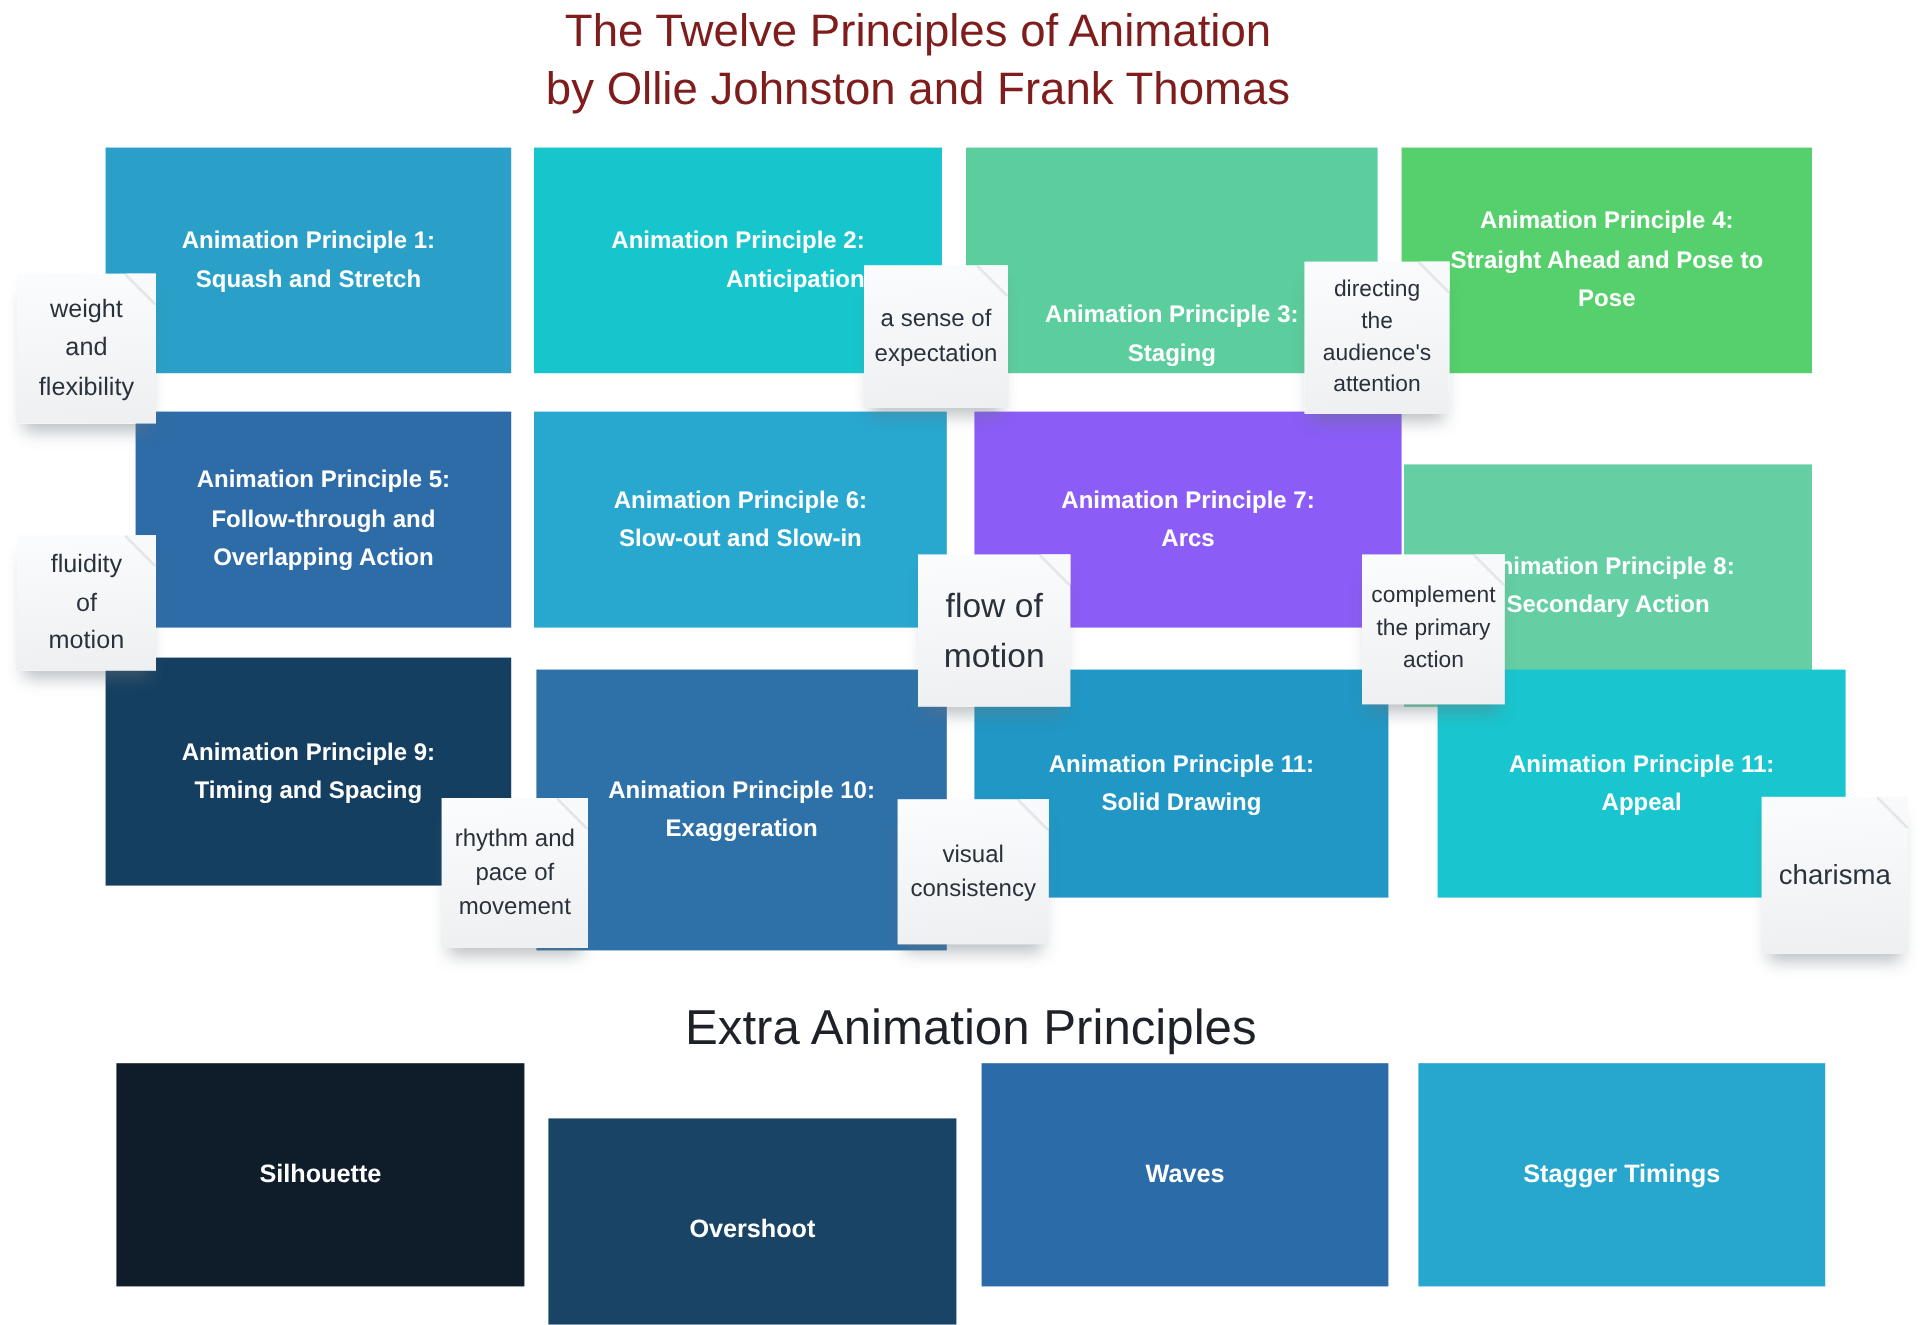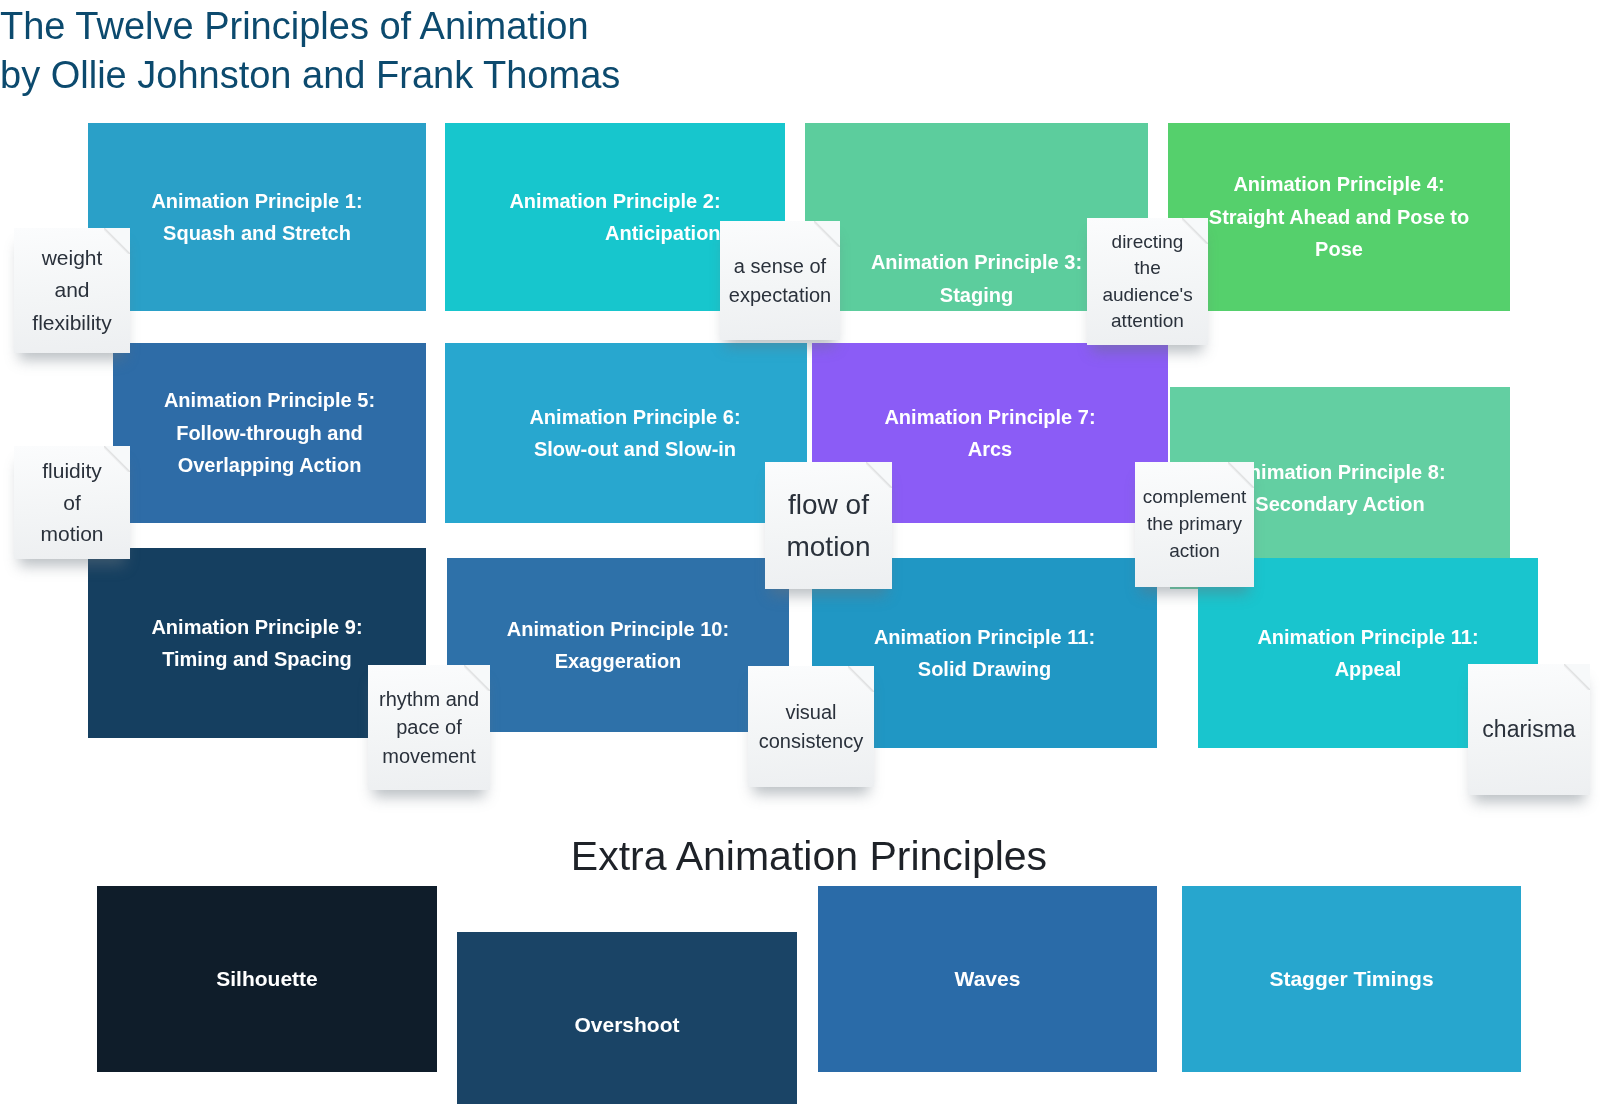--- a/index.html
+++ b/index.html
@@ -2,44 +2,44 @@
 <html><head>
 <meta charset="utf-8">
 <style>
   html,body{margin:0;padding:0;background:#ffffff;}
   #board{
     position:relative;width:1600px;height:1104px;background:#ffffff;overflow:hidden;
     font-family:"Liberation Sans",sans-serif;
   }
   
   .main-title{
-    position:absolute;left:0;top:2px;width:1530px;
-    color:#0c4a6e;font-size:38px;line-height:49px;font-weight:500;
+    position:absolute;left:0;top:2px;width:1530px;text-align:center;
+    color:#7f1d1d;font-size:38px;line-height:49px;font-weight:500;
     white-space:pre-line;
   }
   .extra-title{
     position:absolute;left:0;top:833px;width:1618px;text-align:center;
     color:#1e2228;font-size:41px;font-weight:500;
   }
   
   .card{
     position:absolute;display:flex;align-items:center;justify-content:center;
     text-align:center;color:#ffffff;font-weight:bold;font-size:20px;line-height:1.62;
   }
   .card span{white-space:pre-line;padding:0 12px;display:block;}
   .c1 {left:88px;  top:123px; width:338px; height:188px; background:#2AA0C8;}
   .c2 {left:445px; top:123px; width:340px; height:188px; background:#17C6CD;text-align:right;}
   .c3 {left:805px; top:123px; width:343px; height:188px; background:#5CCD9D;align-items:flex-end;}
   .c4 {left:1168px;top:123px; width:342px; height:188px; background:#55D06C;}
   .c5 {left:113px; top:343px; width:313px; height:180px; background:#2E6CA7;}
-  .c6 {left:445px; top:343px; width:344px; height:180px; background:#28A7CF;padding-left:18px;}
+  .c6 {left:445px; top:343px; width:344px; height:180px; background:#28A7CF;}
   .c7 {left:812px; top:343px; width:356px; height:180px; background:#8b5cf6;}
   .c8 {left:1170px;top:343px; width:340px; height:202px; background:#63CFA2;margin-top:44px;}
   .c9 {left:88px;  top:548px; width:338px; height:190px; background:#153F60;}
-  .c10{left:447px; top:558px; width:342px; height:174px; background:#2E71A9;}
+  .c10{left:447px; top:558px; width:342px; height:234px; background:#2E71A9;}
   .c11{left:812px; top:558px; width:345px; height:190px; background:#2097C4;}
   .c12{left:1198px;top:558px; width:340px; height:190px; background:#19C5CE;}
   .e1 {left:97px;  top:886px; width:340px; height:186px; background:#0F1D2A;text-align:right;}
   .e2 {left:457px; top:932px; width:340px; height:186px; background:#1A4466;}
   .e3 {left:818px; top:886px; width:339px; height:186px; background:#2A6BA8;}
   .e4 {left:1182px;top:886px; width:339px; height:186px; background:#27A6CE;}
   .extra-card{font-size:21px;}
   
   .sticky{
     position:absolute;display:flex;align-items:center;justify-content:center;

